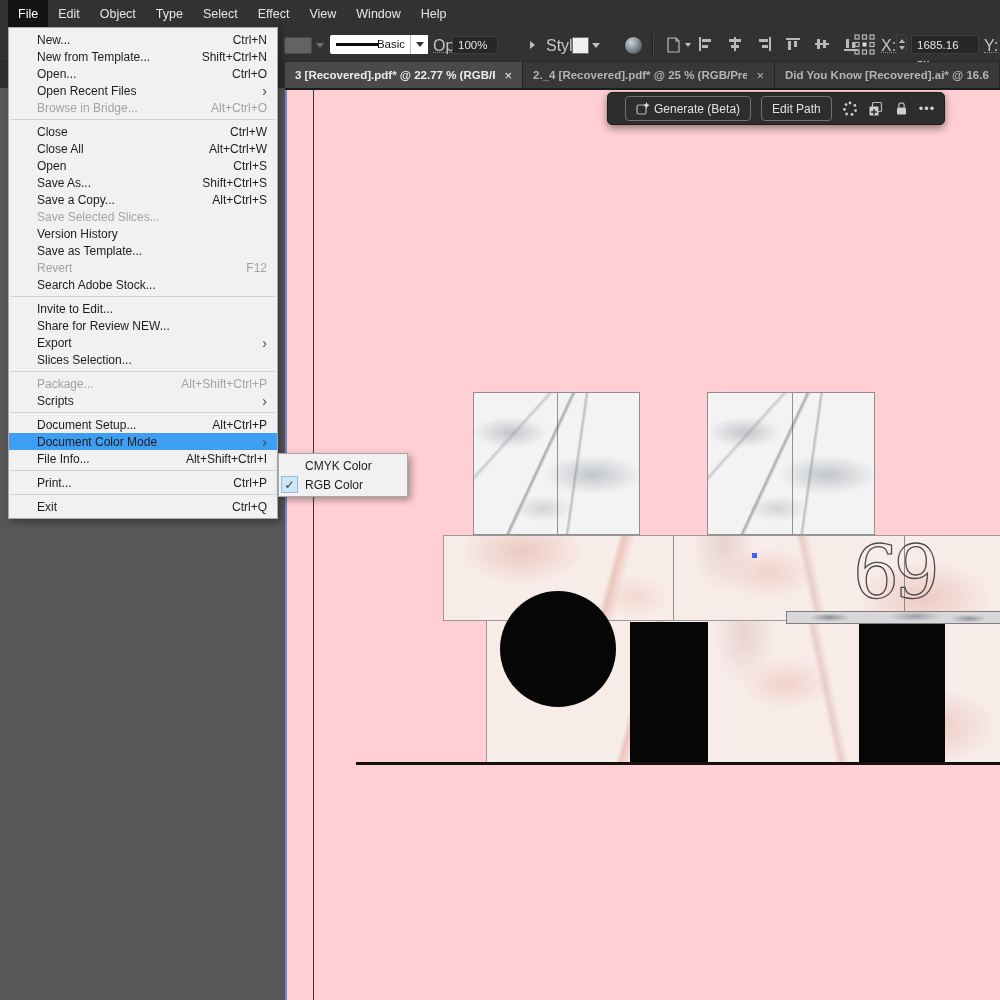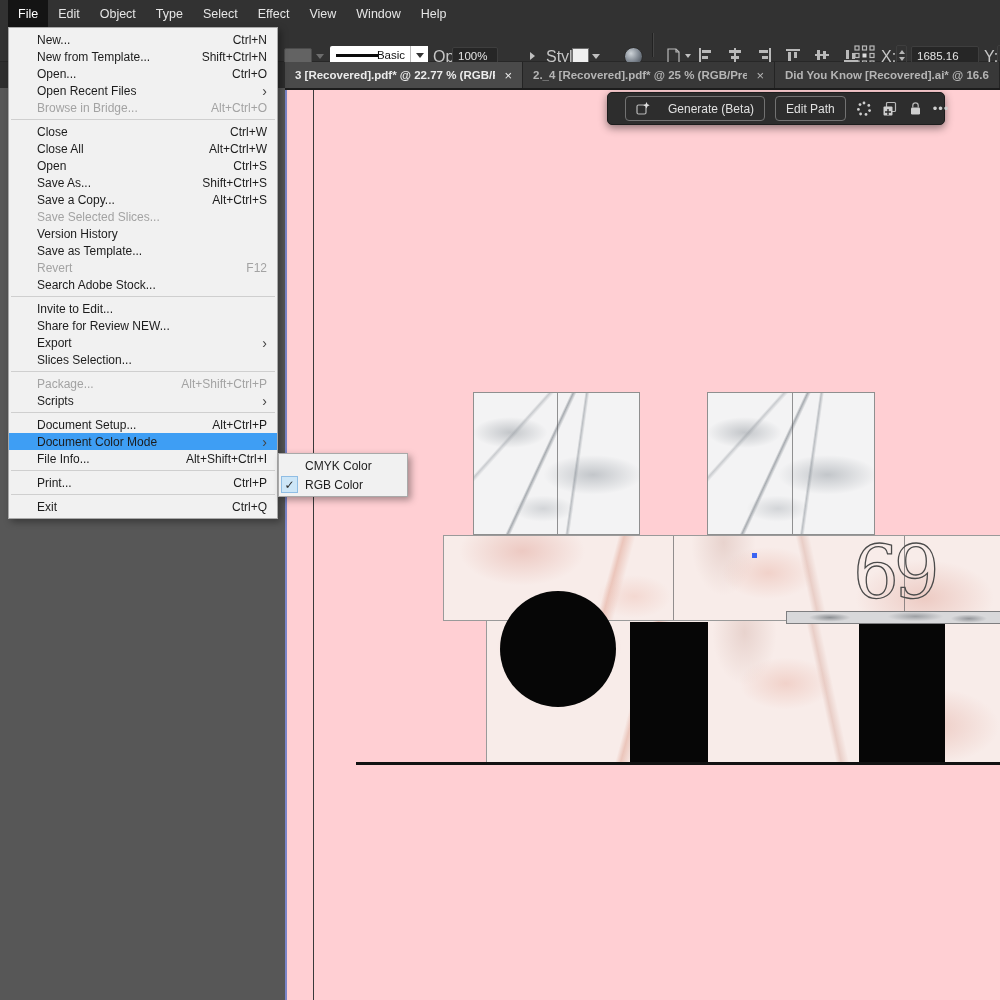--- a/index.html
+++ b/index.html
@@ -6,21 +6,21 @@
   body{width:1000px;height:1000px;overflow:hidden;background:#575757;
        font-family:"Liberation Sans","DejaVu Sans",sans-serif;-webkit-font-smoothing:antialiased;}
   .stage{position:relative;width:1000px;height:944px;}
   
   .menubar{position:absolute;left:0;top:0;width:1000px;height:27px;background:#323232;
            display:flex;align-items:stretch;padding-left:8px;box-sizing:border-box;z-index:50;}
   .menubar .mitem{display:flex;align-items:center;padding:0 10px;font-size:12.5px;color:#e6e6e6;cursor:default;}
   .menubar .mitem.active{background:#141414;color:#ffffff;}
   .controlbar{position:absolute;left:0;top:27px;width:1000px;height:35px;background:#323232;
               border-bottom:1px solid #272727;box-sizing:border-box;z-index:40;}
-  .cp{position:absolute;margin-top:11px;}
+  .cp{position:absolute;}
   .cp-label{font-size:16px;color:#c6c6c6;border-bottom:1px dotted #8f8f8f;line-height:13px;}
   .cp-field{background:#262626;border:1px solid #3e3e3e;border-radius:2px;color:#e4e4e4;
             font-size:11.5px;line-height:17px;padding:0 5px;box-sizing:border-box;}
   .chev{width:0;height:0;border-left:4px solid transparent;border-right:4px solid transparent;border-top:5px solid #c0c0c0;}
   .chev.dim{border-top-color:#6d6d6d;}
   .chev-r{width:0;height:0;border-top:4px solid transparent;border-bottom:4px solid transparent;border-left:5px solid #c0c0c0;}
   .stepper{width:11px;height:20px;border:1px solid #3e3e3e;border-radius:2px;display:flex;flex-direction:column;
            align-items:center;justify-content:center;gap:3px;box-sizing:border-box;}
   .stepper i{display:block;width:0;height:0;border-left:3px solid transparent;border-right:3px solid transparent;}
   .stepper .up{border-bottom:4px solid #b5b5b5;}
@@ -63,21 +63,21 @@
     radial-gradient(ellipse 26px 6px at 85% 60%, rgba(80,85,92,.5), transparent 70%);
     border:1px solid #7e7e80;box-sizing:border-box;}
   .seam{position:absolute;top:0;bottom:0;width:1px;background:rgba(90,90,92,.65);}
   .shape-black{position:absolute;background:#060606;}
   
   .taskbar{position:absolute;left:322px;top:2px;width:338px;height:33px;background:#2d2d2d;
            border:1px solid #1d1d1d;border-radius:5px;box-shadow:0 3px 8px rgba(0,0,0,.45);
            display:flex;align-items:center;gap:10px;padding:0 10px 0 7px;box-sizing:border-box;z-index:30;}
   .drag-dots{width:8px;height:17px;background-image:radial-gradient(#9a9a9a 1px, transparent 1.3px);
              background-size:4px 5px;}
-  .tb-btn{display:flex;align-items:center;gap:18px;height:23px;border:1px solid #727272;border-radius:4px;
+  .tb-btn{display:flex;align-items:center;gap:4px;height:23px;border:1px solid #727272;border-radius:4px;
           padding:0 10px;color:#e0e0e0;font-size:12px;white-space:nowrap;}
   .tb-icon{width:24px;height:24px;display:flex;align-items:center;justify-content:center;color:#cfcfcf;}
   .ellipsis-txt{color:#cfcfcf;font-size:13px;letter-spacing:1px;}
   
   .filemenu{position:absolute;left:8px;top:27px;width:270px;background:#f1f1f1;border:1px solid #a9a9a9;
             box-shadow:3px 3px 7px rgba(0,0,0,.35);padding:3px 0;z-index:100;box-sizing:border-box;}
   .mrow{height:17px;display:flex;align-items:center;padding:0 10px 0 28px;font-size:12px;color:#1c1c1c;cursor:default;}
   .mrow .lab{flex:1;white-space:nowrap;}
   .mrow .rgt{font-size:12px;color:#1c1c1c;white-space:nowrap;}
   .mrow .arrow{font-size:14px;line-height:10px;color:#444;}

